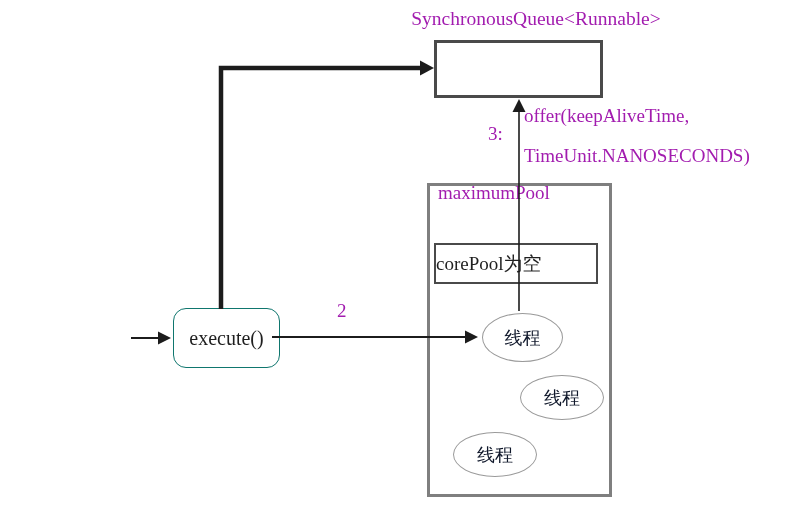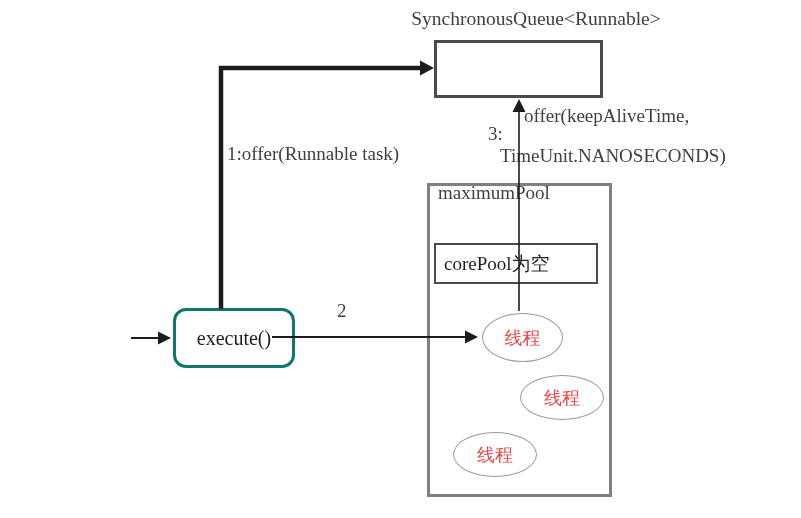--- a/index.html
+++ b/index.html
@@ -14,21 +14,21 @@
     background: #ffffff;
     font-family: "Liberation Serif", "DejaVu Serif", serif;
     color: #1f1f1f;
     overflow: hidden;
   }
   .abs { position: absolute; }
   .label {
     position: absolute;
     font-size: 19px;
     line-height: 1.15;
-    color: #404040;
+    color: #a21caf;
     white-space: nowrap;
   }
   #diagram-title {
     left: 396px; top: 8px; width: 280px;
     text-align: center;
     font-size: 19.5px;
   }
   
   #queue-box {
     left: 434px; top: 40px;
@@ -50,21 +50,21 @@
     font-size: 19px;
   }
   #core-pool-box {
     left: 434px; top: 243px;
     width: 164px; height: 41px;
     border: 2.5px solid #4a4a4a;
     box-sizing: border-box;
     background: #ffffff;
     display: flex;
     align-items: center;
-    padding-left: 8px;
+    padding-left: 0;
     font-size: 19px;
   }
   
   .ellipse {
     position: absolute;
     border-radius: 50%;
     box-sizing: border-box;
     display: flex;
     align-items: center;
     justify-content: center;
@@ -72,44 +72,44 @@
   }
   #main-thread-ellipse {
     left: 14px; top: 311px;
     width: 116px; height: 54px;
     border: 2.5px solid #1e1e1e;
     font-size: 20px;
   }
   .thread-ellipse {
     border: 1.5px solid #9a9a9a;
     font-size: 18px;
-    color: #ef4444;
+    color: #0f172a;
   }
   #thread-1 { left: 482px; top: 313px; width: 81px; height: 49px; }
   #thread-2 { left: 520px; top: 375px; width: 84px; height: 45px; }
   #thread-3 { left: 453px; top: 432px; width: 84px; height: 45px; }
   
   #execute-box {
     left: 173px; top: 308px;
-    width: 122px; height: 60px;
-    border: 3px solid #0f766e;
+    width: 107px; height: 60px;
+    border: 1px solid #0f766e;
     border-radius: 13px;
     box-sizing: border-box;
     display: flex;
     align-items: center;
     justify-content: center;
     font-size: 20px;
     background: #ffffff;
   }
   
   #offer-label  { left: 227px; top: 143px; }
   #step2-label  { left: 337px; top: 300px; }
   #step3-label  { left: 488px; top: 123px; }
   #poll-line1   { left: 524px; top: 105px; }
-  #poll-line2   { left: 500px; top: 145px; }
+  #poll-line2   { left: 524px; top: 145px; }
   
   #arrows-layer {
     position: absolute;
     left: 0; top: 0;
     width: 801px; height: 518px;
     pointer-events: none;
   }
   #arrows-layer line, #arrows-layer path { stroke: #1c1c1c; }
   #arrows-layer polygon { fill: #1c1c1c; }
 </style>
@@ -137,21 +137,20 @@
   </div>
   <div id="thread-3" class="ellipse thread-ellipse">
     <span>线程</span>
   </div>
 
 
   <div id="execute-box" class="abs">
     <span>execute()</span>
   </div>
 
-  <div id="offer-label" class="label">1:offer(Runnable task)</div>
   <div id="step2-label" class="label">2</div>
   <div id="step3-label" class="label">3:</div>
   <div id="poll-line1" class="label">offer(keepAliveTime,</div>
   <div id="poll-line2" class="label">TimeUnit.NANOSECONDS)</div>
 
   <svg id="arrows-layer" viewBox="0 0 801 518" xmlns="http://www.w3.org/2000/svg">
 
     <g>
       <line x1="131" y1="338" x2="160" y2="338" stroke-width="2"></line>
       <polygon points="158,331.5 171,338 158,344.5"></polygon>

